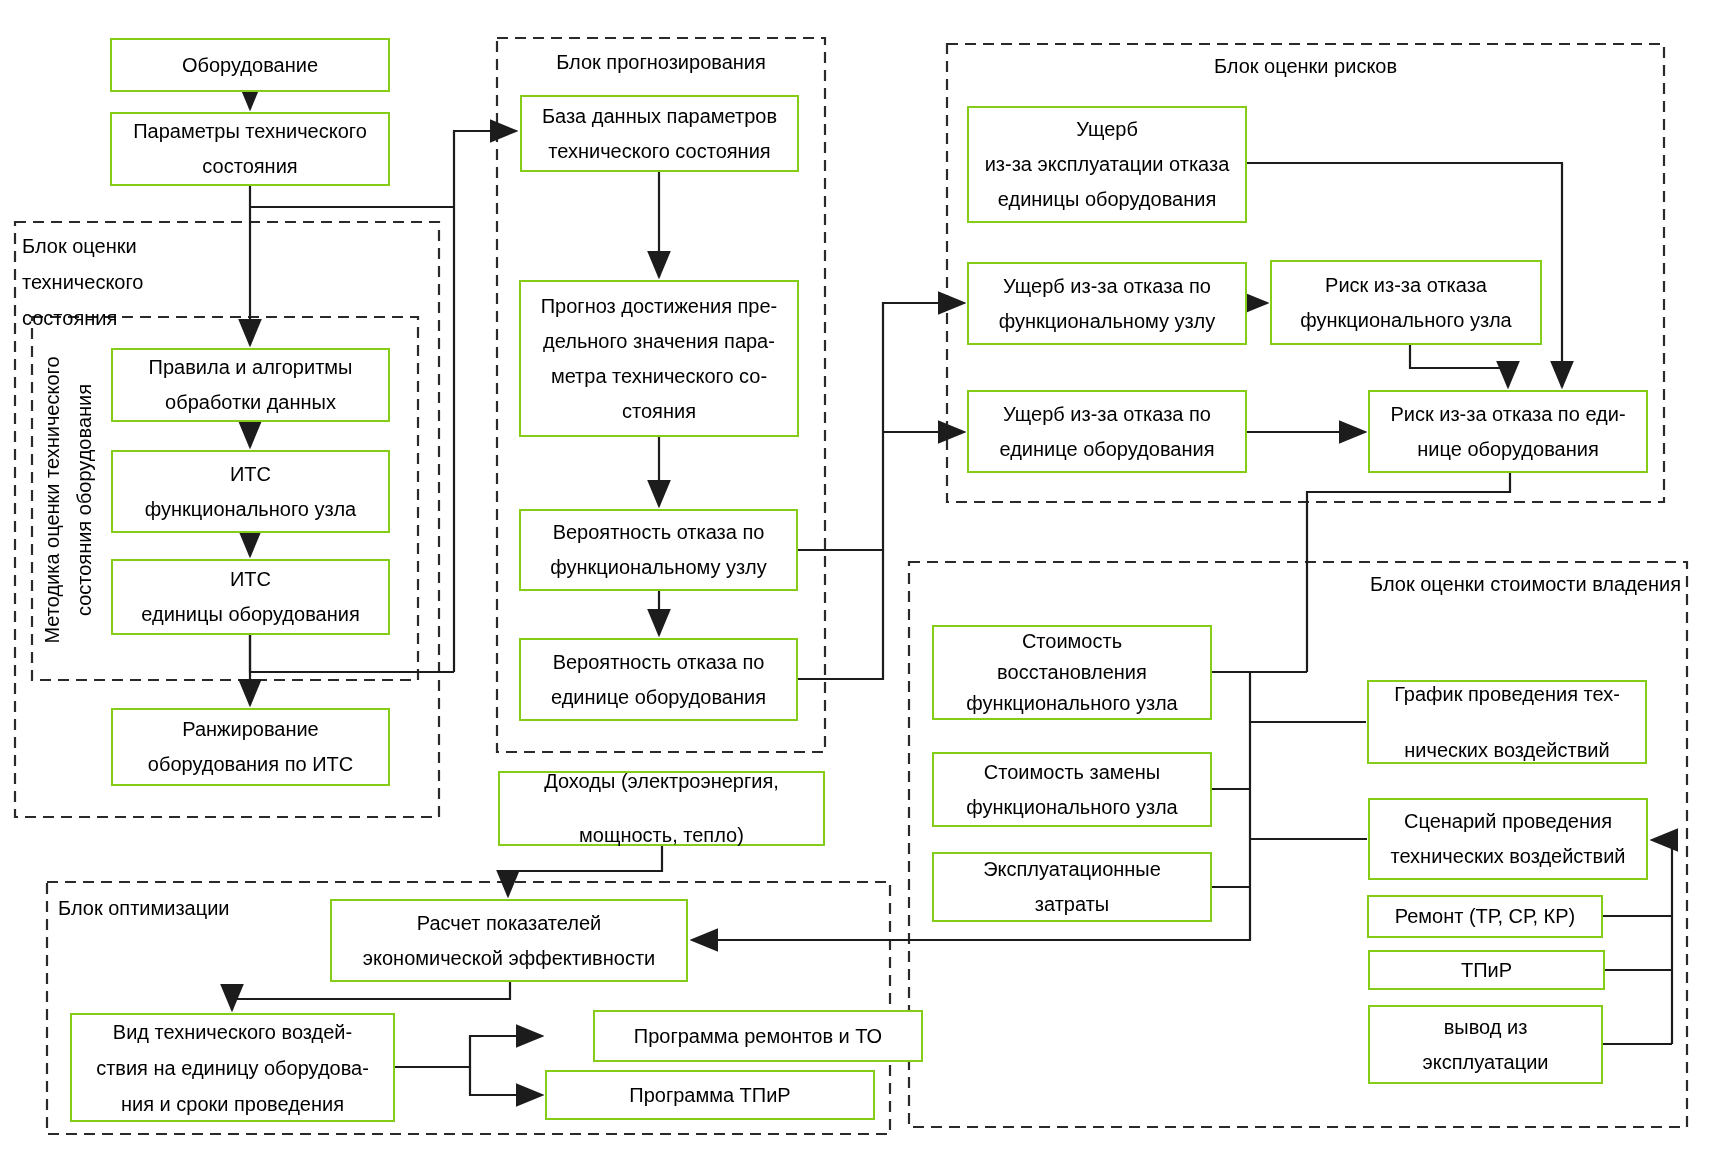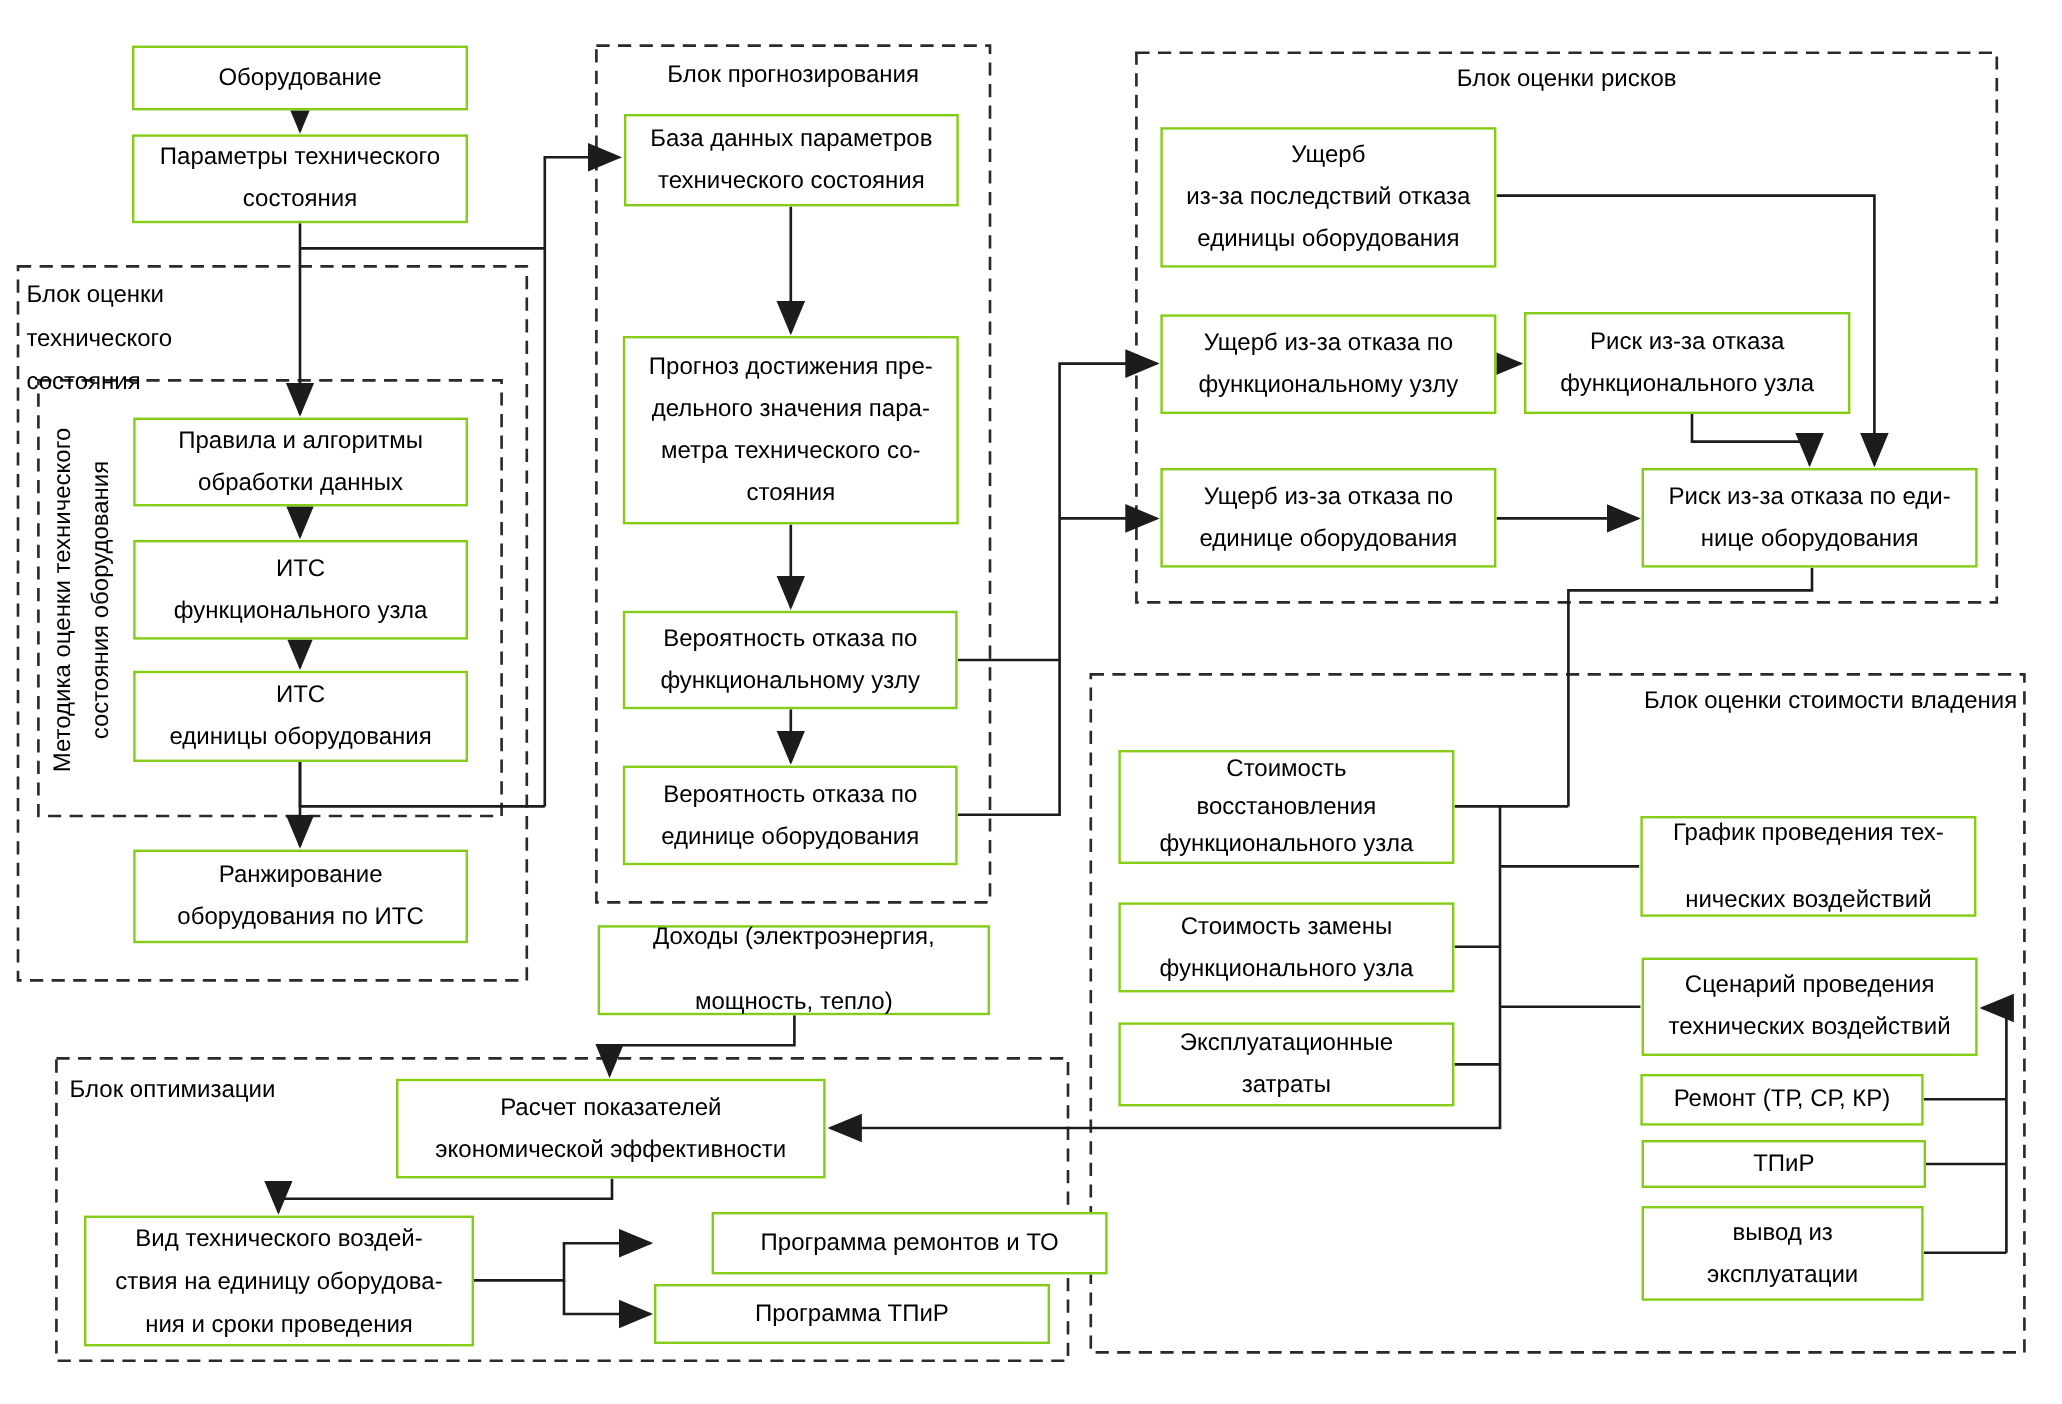--- a/index.html
+++ b/index.html
@@ -156,21 +156,21 @@
   <div class="box" style="left:519px; top:638px; width:279px; height:83px;">
     <div>Вероятность отказа по</div>
     <div>единице оборудования</div>
   </div>
   <div class="box" style="left:498px; top:771px; width:327px; height:75px;gap:19px;">
     <div>Доходы (электроэнергия,</div>
     <div>мощность, тепло)</div>
   </div>
   <div class="box" style="left:967px; top:106px; width:280px; height:117px;">
     <div>Ущерб</div>
-    <div>из-за последствий отказа</div>
+    <div>из-за эксплуатации отказа</div>
     <div>единицы оборудования</div>
   </div>
   <div class="box" style="left:967px; top:262px; width:280px; height:83px;">
     <div>Ущерб из-за отказа по</div>
     <div>функциональному узлу</div>
   </div>
   <div class="box" style="left:967px; top:390px; width:280px; height:83px;">
     <div>Ущерб из-за отказа по</div>
     <div>единице оборудования</div>
   </div>

